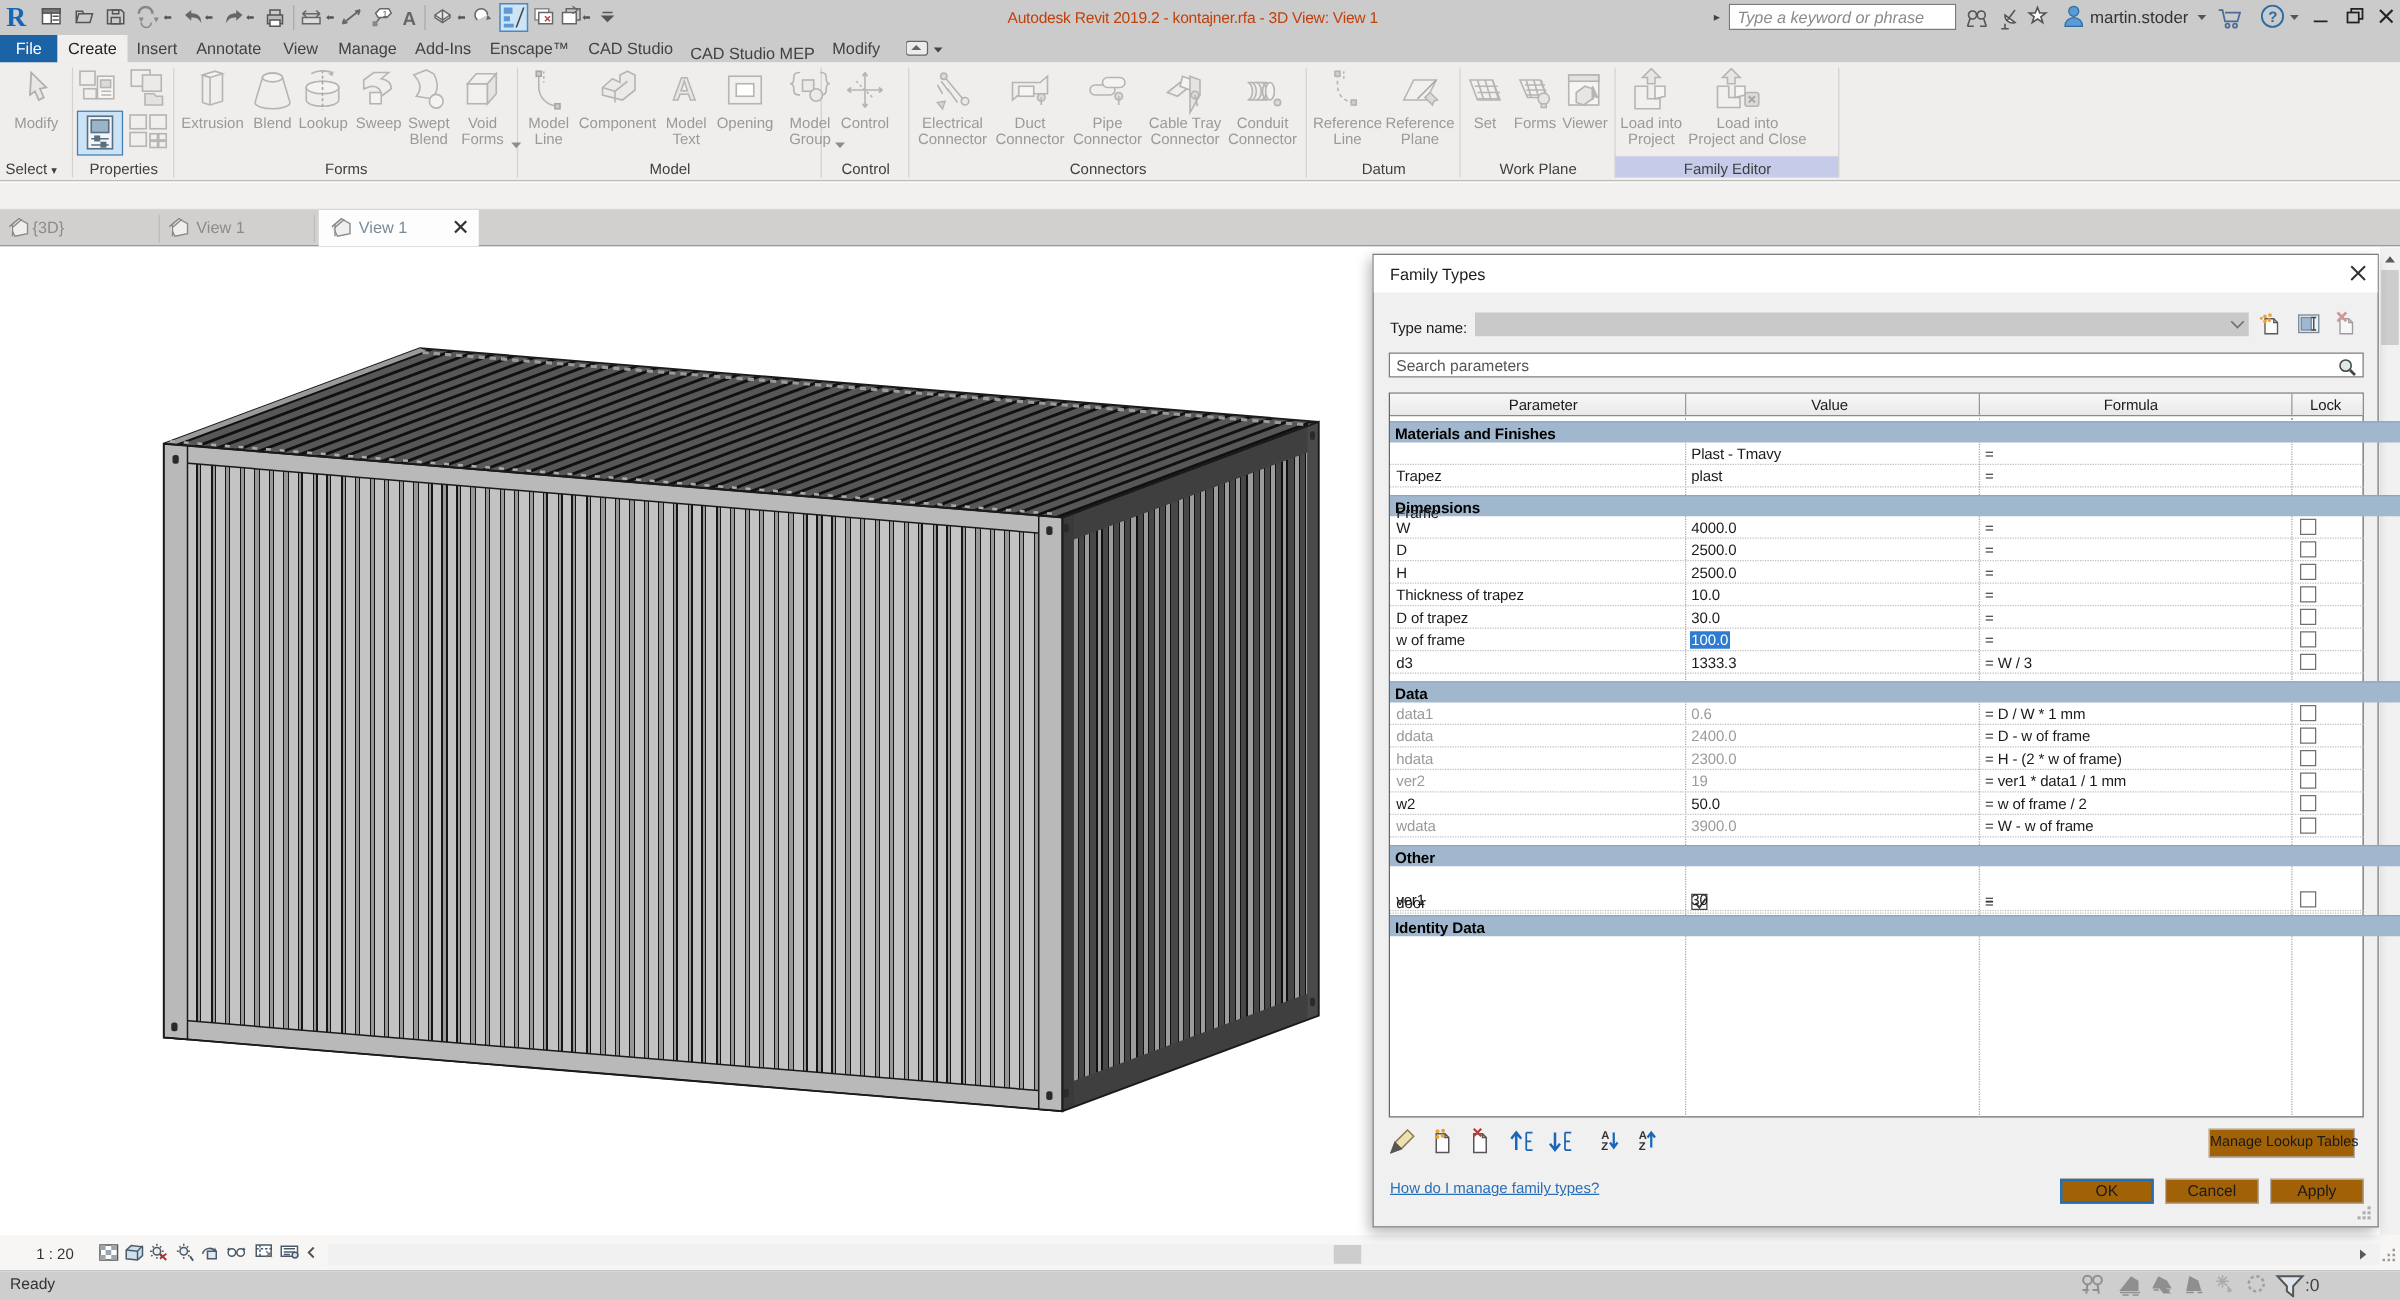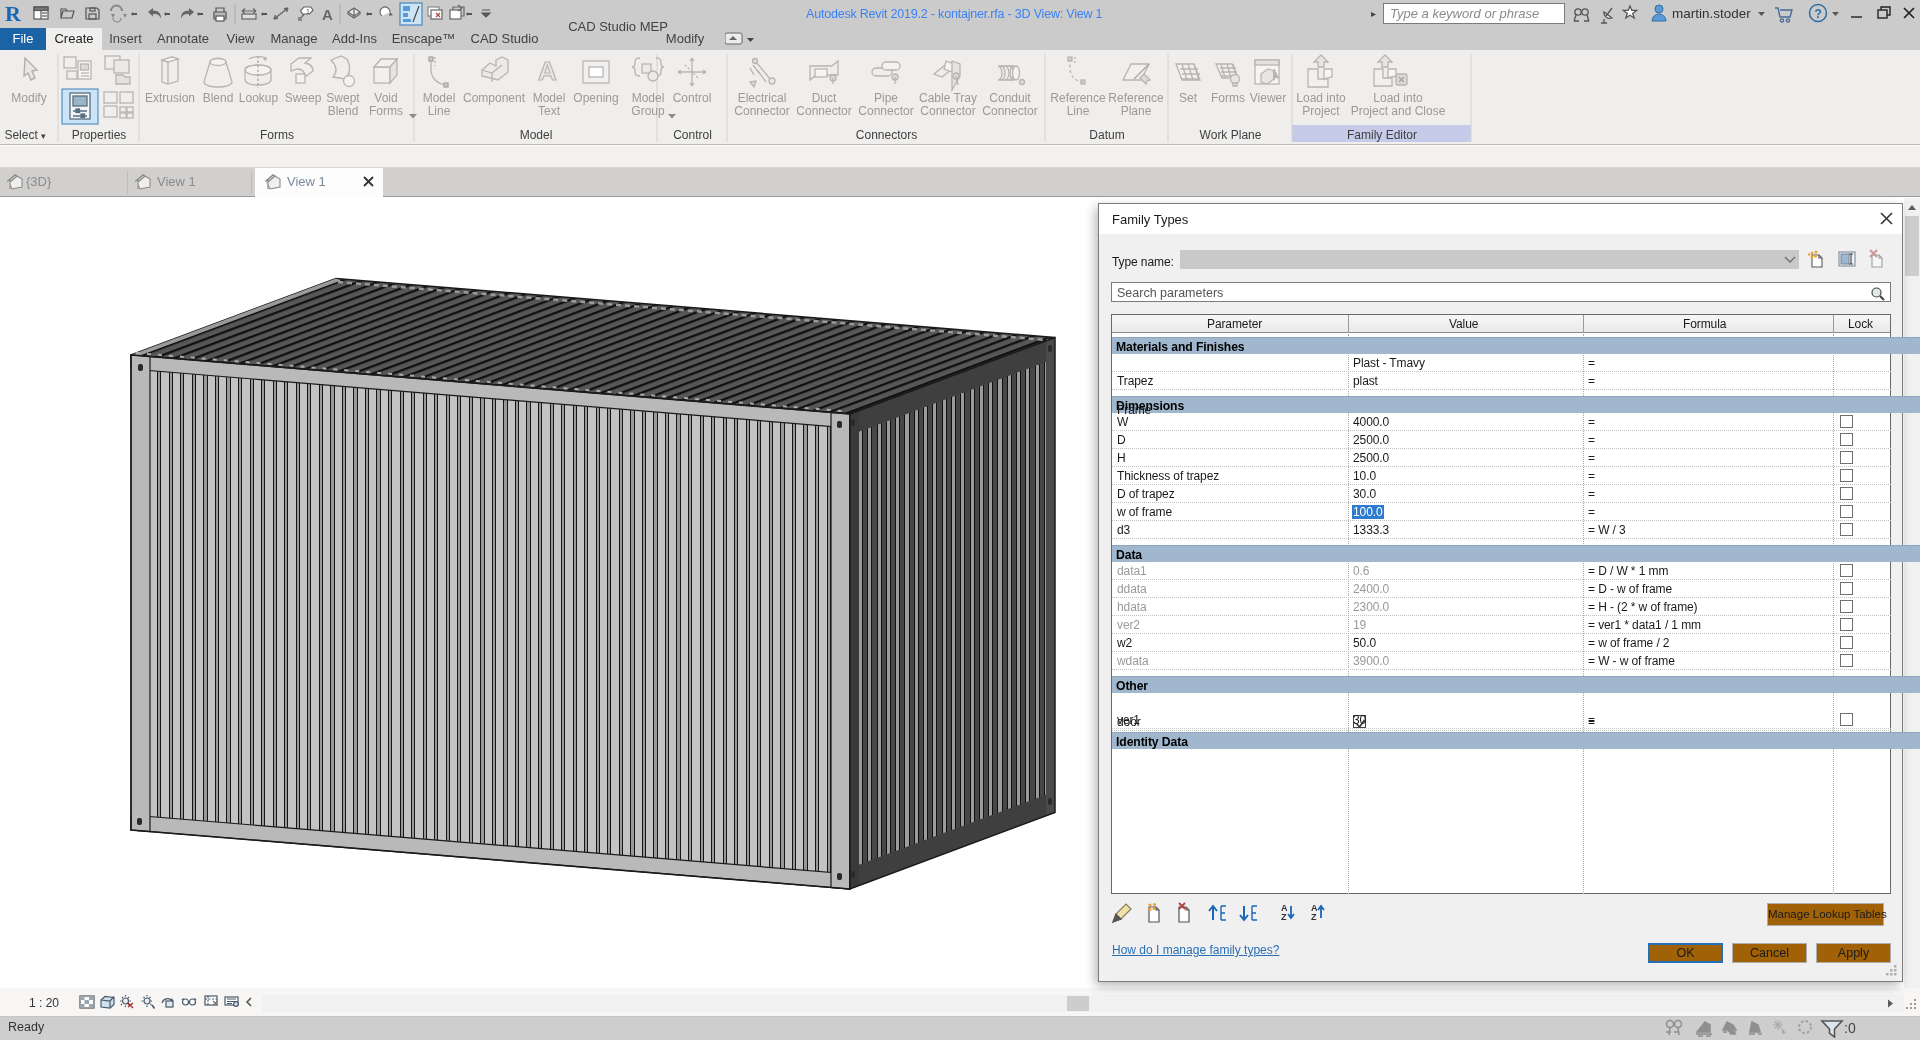--- a/index.html
+++ b/index.html
@@ -3,21 +3,21 @@
 <meta charset="utf-8">
 <style>
 * { margin:0; padding:0; box-sizing:border-box; }
 html,body { width:1920px; height:1040px; overflow:hidden; }
 body { font-family:"Liberation Sans", sans-serif; position:relative; background:#fff; }
 #root { position:absolute; left:0; top:0; width:1920px; height:1040px; }
 .abs { position:absolute; }
 
 
 #titlebar { left:0; top:0; width:1920px; height:28px; background:#cbcbcb; }
-#title-text { left:806px; top:7px; font-size:12.5px; color:#3b82f6; letter-spacing:-0.2px; }
+#title-text { left:806px; top:7px; font-size:12.5px; color:#c2410c; letter-spacing:-0.2px; }
 
 #tabrow { left:0; top:28px; width:1920px; height:22px; background:#cbcbcb; }
 .rtab { position:absolute; top:0; height:22px; font-size:13px; color:#424242; text-align:center; line-height:22px; }
 #tab-file { background:#1c63a5; color:#fff; }
 #tab-create { background:#f0efee; color:#222; }
 
 #ribbon { left:0; top:50px; width:1920px; height:95px; background:#efeeec; border-bottom:1px solid #bdbbb8; }
 .pcap { position:absolute; top:128px; height:16px; font-size:12px; color:#3f3f3f; text-align:center; }
 .rlbl { position:absolute; top:92px; font-size:12px; color:#9c9a98; text-align:center; line-height:13px; }
 
@@ -161,21 +161,21 @@
   <div id="tabrow" class="abs"></div>
   <div class="rtab" id="tab-file" style="left:0;top:28px;width:46px;">File</div>
   <div class="rtab" id="tab-create" style="left:46px;top:28px;width:56px;">Create</div>
   <div class="rtab" style="left:102px;top:28px;width:47px;">Insert</div>
   <div class="rtab" style="left:149px;top:28px;width:68px;">Annotate</div>
   <div class="rtab" style="left:217px;top:28px;width:47px;">View</div>
   <div class="rtab" style="left:264px;top:28px;width:60px;">Manage</div>
   <div class="rtab" style="left:324px;top:28px;width:61px;">Add-Ins</div>
   <div class="rtab" style="left:385px;top:28px;width:77px;">Enscape™</div>
   <div class="rtab" style="left:462px;top:28px;width:85px;">CAD Studio</div>
-  <div class="rtab" style="left:547px;top:16px;width:110px;margin-left:16px;">CAD Studio MEP</div>
+  <div class="rtab" style="left:547px;top:32px;width:110px;">CAD Studio MEP</div>
   <div class="rtab" style="left:657px;top:28px;width:56px;">Modify</div>
   <div class="abs" style="left:725px;top:32px;">
     <svg width="30" height="16">
         <rect x="0" y="1" width="17" height="11" rx="2" fill="#ececec" stroke="#666"></rect>
         <path d="M4 8 l4 -4 l4 4 z" fill="#666"></path>
         <path d="M22 6 l7 0 l-3.5 4 z" fill="#444"></path>
       </svg>
   </div>
   <div id="ribbon" class="abs"></div>
   <div class="abs" style="left:1292px;top:125px;width:179px;height:17px;background:#c5cbe9;"></div>

